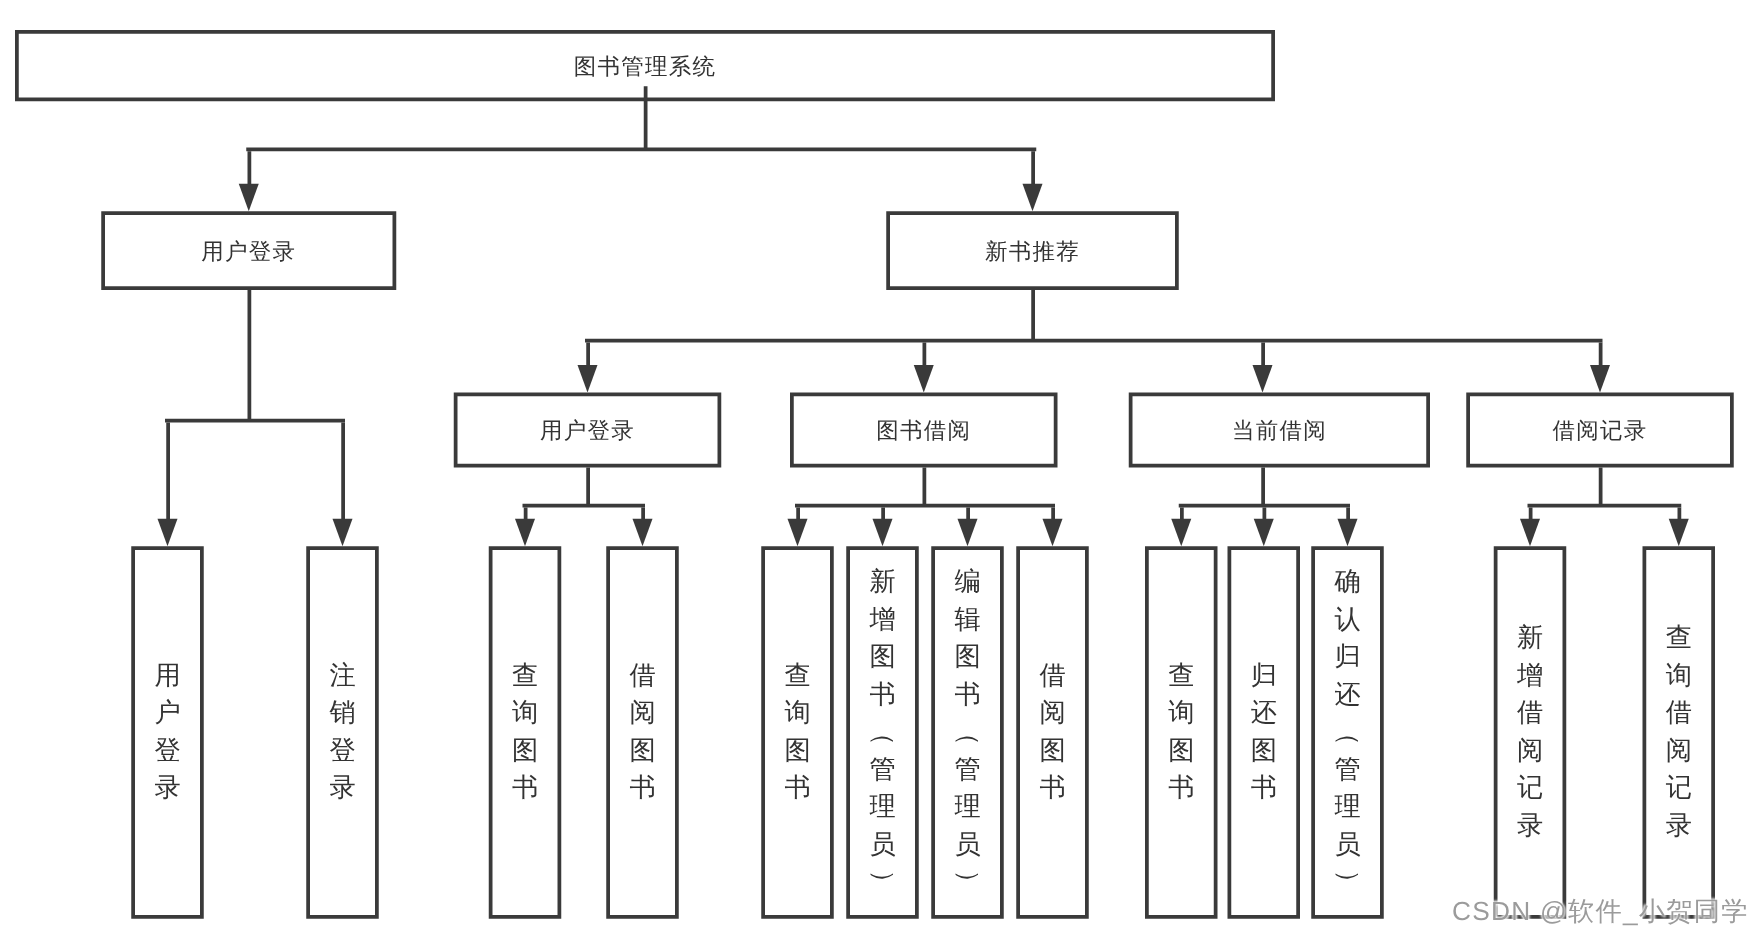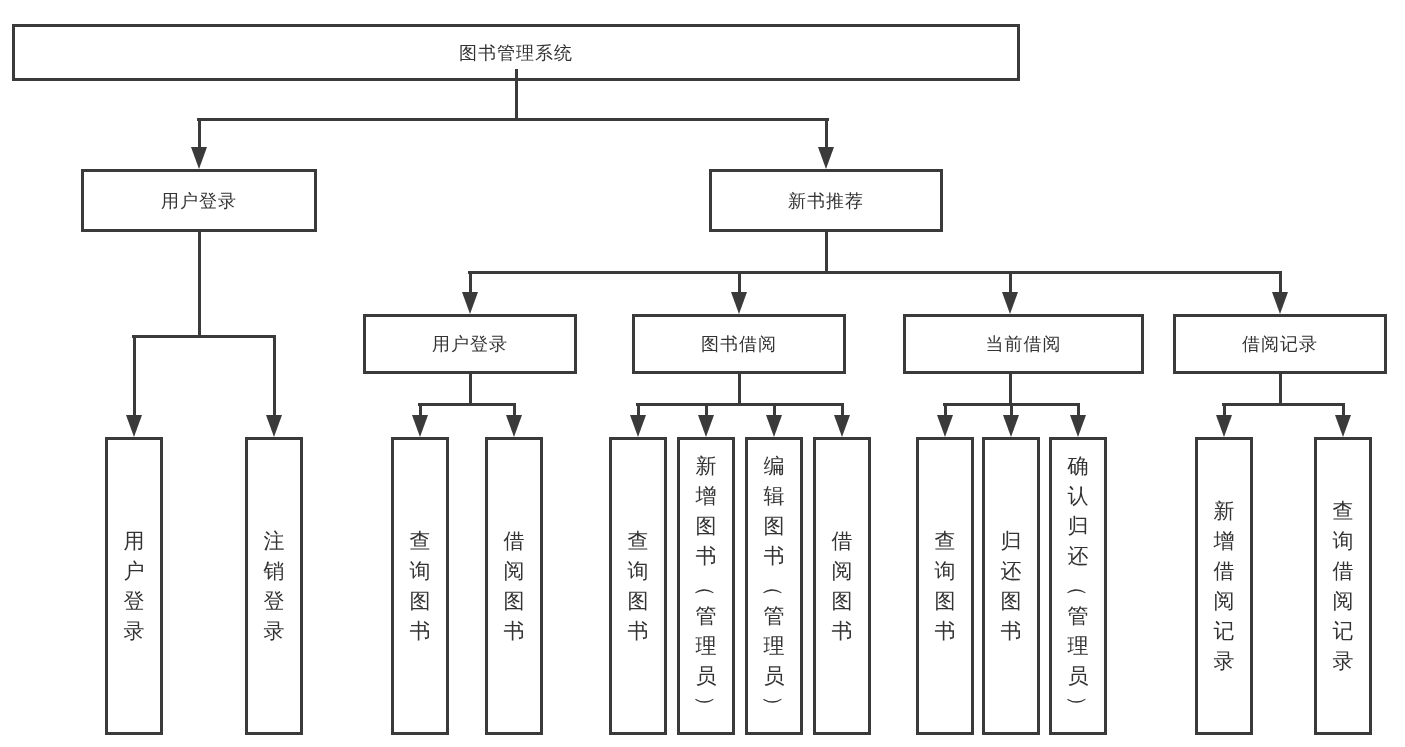--- a/index.html
+++ b/index.html
@@ -209,13 +209,14 @@
     </div>
   <div class="box vbox" style="left:1314px;top:437px;width:58px;height:298px;">
       <span class="vchar">查</span>
       <span class="vchar">询</span>
       <span class="vchar">借</span>
       <span class="vchar">阅</span>
       <span class="vchar">记</span>
       <span class="vchar">录</span>
     </div>
 
+  <div class="watermark">CSDN @软件_小贺同学</div>
 </div>
 
 </body></html>

